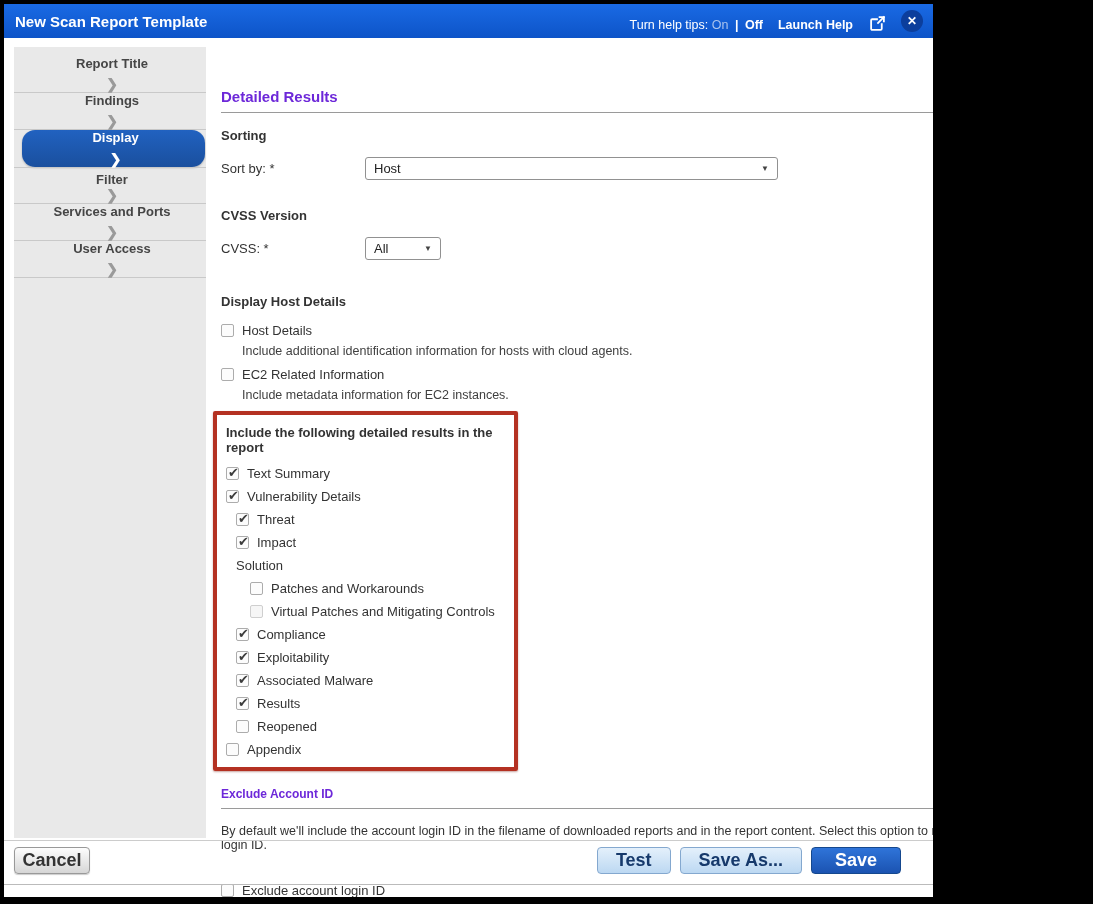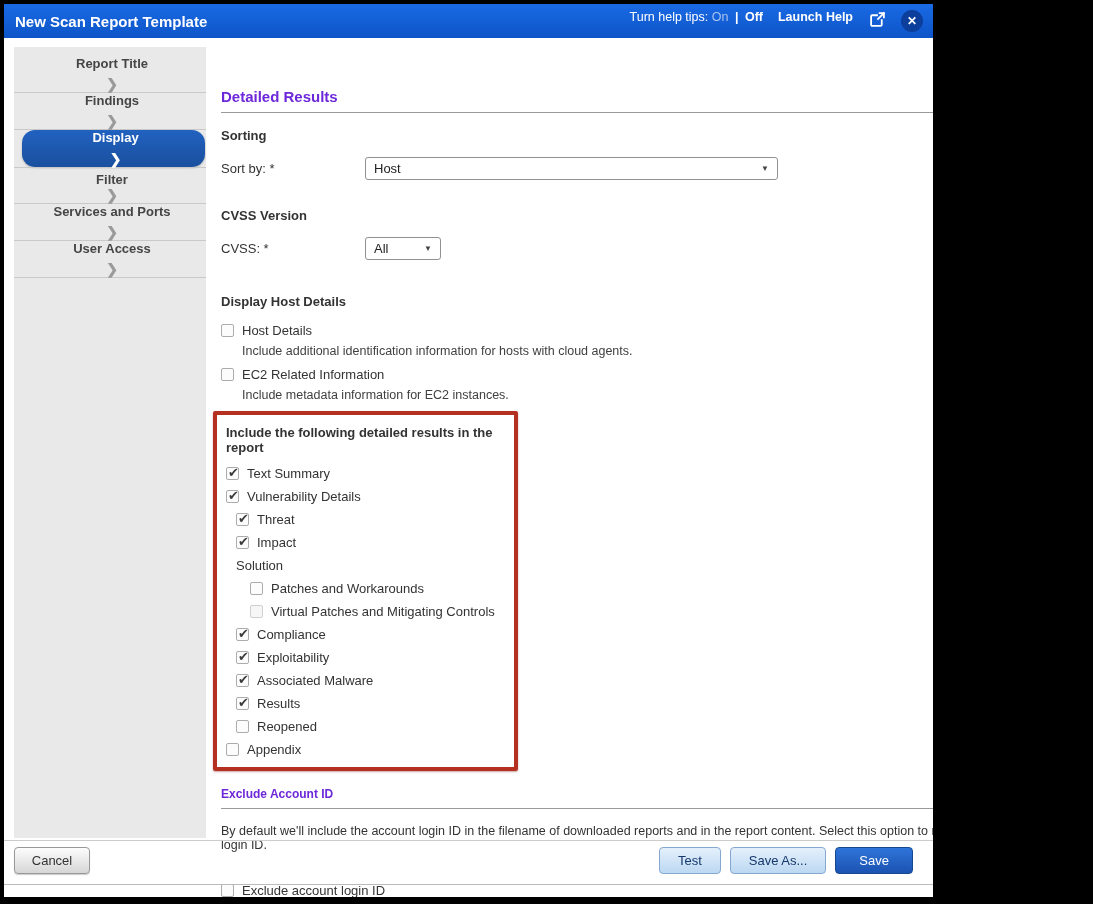--- a/index.html
+++ b/index.html
@@ -4,21 +4,21 @@
 <style>
   * { margin:0; padding:0; box-sizing:border-box; }
   html,body { width:1093px; height:904px; }
   body { background:#000; position:relative; font-family:"Liberation Sans", sans-serif; overflow:hidden; }
   .window { position:absolute; left:4px; top:4px; width:929px; height:893px; background:#fff; overflow:hidden; }
 
   
   .titlebar { position:absolute; left:0; top:0; right:0; height:34px;
     background:linear-gradient(#1a6ae4,#0d54c8); display:flex; align-items:center; padding:0 10px 0 11px; }
   .titlebar .title { color:#fff; font-size:15px; font-weight:bold; flex:1; }
-  .tb-right { display:flex; align-items:flex-start; gap:15px; }
+  .tb-right { display:flex; align-items:flex-end; gap:15px; }
   .help-tips { font-size:12.5px; color:#fff; white-space:nowrap; }
   .help-tips .on { color:#a9c3ee; }
   .help-tips .sep { color:#fff; font-weight:bold; margin:0 3px; }
   .help-tips .off { color:#fff; font-weight:bold; }
   .launch-help { font-size:12.5px; font-weight:bold; color:#fff; white-space:nowrap; cursor:pointer; }
   .ext-icon { width:18px; height:18px; display:flex; align-items:center; justify-content:center; cursor:pointer; }
   .close-btn { width:22px; height:22px; border-radius:50%; background:#0c3e9c; color:#fff; font-size:12px;
     font-weight:bold; display:flex; align-items:center; justify-content:center; cursor:pointer; }
 
   
@@ -69,26 +69,26 @@
   
   .scrollbar { position:absolute; left:1041px; top:53px; width:17px; height:774px; background:#f2f2f2; }
   .sb-btn { position:absolute; left:0; width:17px; height:16px; display:flex; align-items:center;
     justify-content:center; font-size:7px; color:#555; cursor:pointer; }
   .sb-up { top:1px; } .sb-down { bottom:1px; }
   .sb-thumb { position:absolute; left:2px; width:13px; top:321px; height:427px; background:#bfbfbf; cursor:pointer; }
 
   
   .footer-line1 { position:absolute; left:0; right:0; top:836px; border-top:1px solid #ccc; }
   .footer-line2 { position:absolute; left:0; right:0; top:880px; border-top:1px solid #bbb; }
-  .btn { height:27px; border-radius:4px; font-size:13px; font-weight:normal;
+  .btn { height:27px; border-radius:4px; font-size:18px; font-weight:bold;
     display:flex; align-items:center; justify-content:center; cursor:pointer; }
   .btn-cancel { position:absolute; left:10px; top:843px; width:76px;
     background:linear-gradient(#fdfdfd,#d6d6d6); border:1px solid #999; color:#333;
     box-shadow:0 1px 1px rgba(0,0,0,.2); }
-  .btn-group { position:absolute; right:20px; top:843px; display:flex; gap:9px; }
+  .btn-group { position:absolute; right:32px; top:843px; display:flex; gap:9px; }
   .btn-light { background:linear-gradient(#e4f0fb,#bcd8f2); border:1px solid #84a8cf; color:#16396b; padding:0 18px; }
   .btn-save { background:linear-gradient(#2f74d9,#1b53b1); border:1px solid #15488e; color:#fff; padding:0 23px; }
 </style>
 </head>
 <body>
 
 <div class="window">
 
   <div class="titlebar">
     <span class="title">New Scan Report Template</span>

